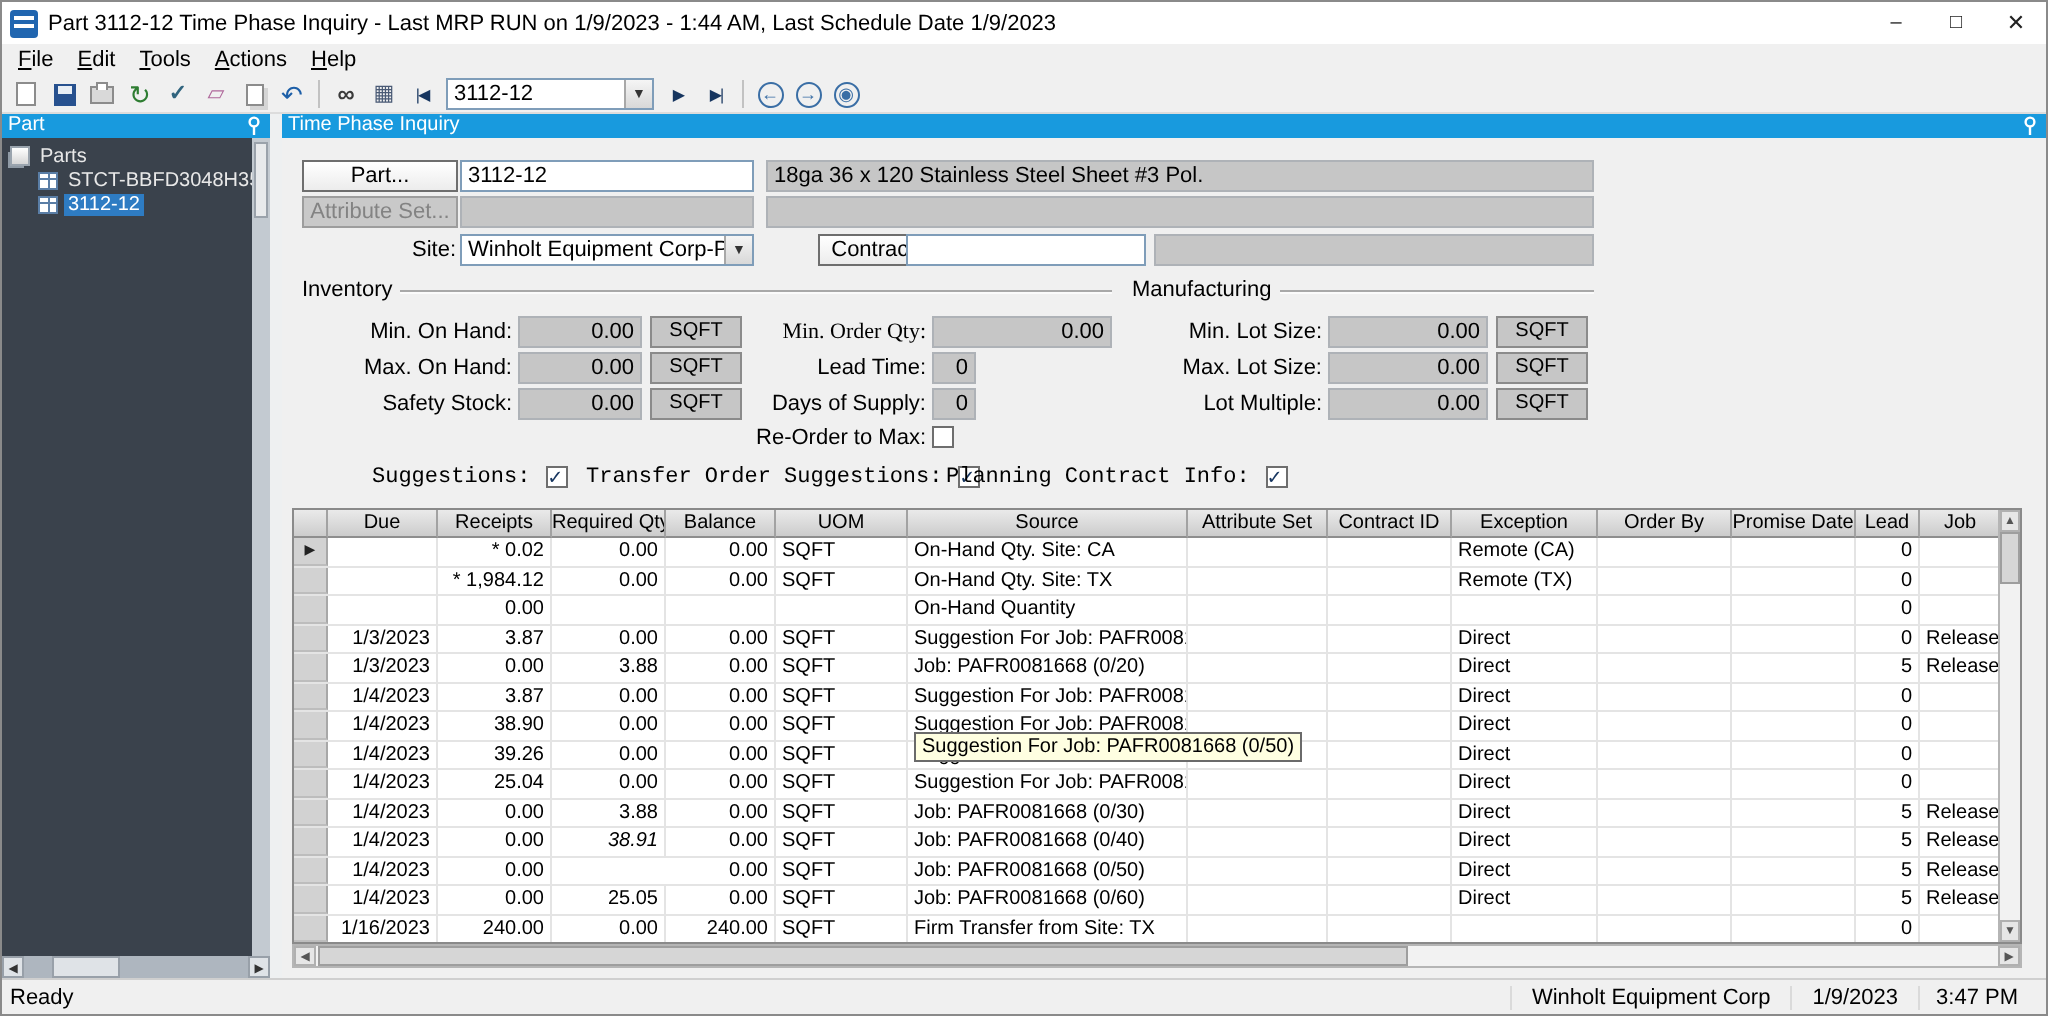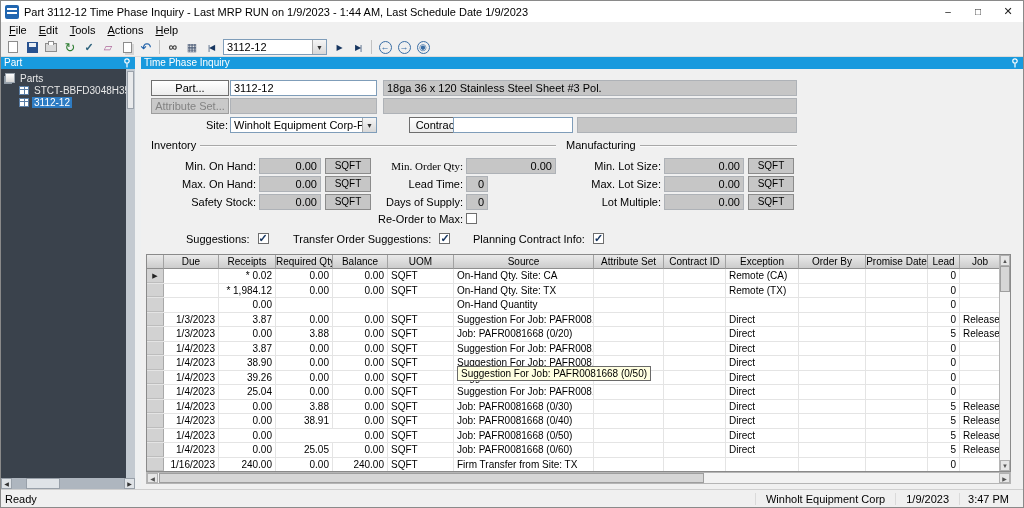--- a/index.html
+++ b/index.html
@@ -85,21 +85,21 @@
   .uom-box { height:16px; background:#c6c6c6; border:1px solid #8b8b8b; font-size:10px; line-height:14px; text-align:center; }
   .flabel { font-size:11px; line-height:16px; text-align:right; white-space:nowrap; }
   .combo { height:16px; background:#fff; border:1px solid #7f9db9; display:flex; }
   .combo .combo-text { flex:1; font-size:11px; line-height:14px; padding-left:3px; white-space:nowrap; overflow:hidden; }
   .combo .combo-btn { width:14px; background:linear-gradient(#f5f5f5,#d8d8d8); border-left:1px solid #a8a8a8; font-size:7px; color:#333; display:flex; align-items:center; justify-content:center; }
   .group-hd { display:flex; align-items:center; gap:4px; }
   .group-hd .gl { font-size:11px; white-space:nowrap; }
   .group-hd .gline { flex:1; height:2px; border-top:1px solid #a8a8a8; border-bottom:1px solid #fbfbfb; margin-top:1px; }
   .checkbox { width:11px; height:11px; background:#fff; border:1px solid #6e6e6e; position:relative; display:inline-block; }
   .checkbox.checked::after { content:"\2713"; position:absolute; left:0; top:-2px; font-size:11px; font-weight:bold; color:#16355f; }
-  .opt-pair { position:absolute; display:flex; align-items:center; gap:8px; height:13px; }
+  .opt-pair { position:absolute; display:flex; align-items:center; gap:8px; height:13px;font-family:Liberation Mono, monospace; }
   .opt-pair .olabel { font-size:11px; white-space:nowrap; }
 
   
   .grid { position:absolute; left:5px; top:185px; width:865px; height:218px; background:#fff; border:1px solid #8a8a8a; display:flex; }
   .grid-main { flex:1; overflow:hidden; }
   .grid-header { display:flex; height:14px; }
   .gh { flex:0 0 auto; background:linear-gradient(#eaeaea,#cccccc); border-right:1px solid #a2a2a2; border-bottom:1px solid #8e8e8e; font-size:10px; line-height:13px; text-align:center; white-space:nowrap; overflow:hidden; }
   .gh.sel { width:17px; }
   .grow { display:flex; height:14.5px; border-bottom:1px solid #e4e4e4; }
   .gcell { flex:0 0 auto; font-size:10px; line-height:13.5px; border-right:1px solid #e4e4e4; white-space:nowrap; overflow:hidden; }
@@ -501,21 +501,21 @@
                   <div class="gcell l" style="width: 73px;">Direct</div>
                   <div class="gcell l" style="width: 67px;"></div>
                   <div class="gcell l" style="width: 62px;"></div>
                   <div class="gcell r" style="width: 32px;">5</div>
                   <div class="gcell l" style="width: 41px;">Release</div>
                 </div>
                 <div class="grow">
                   <div class="gcell sel"></div>
                   <div class="gcell r" style="width: 55px;">1/4/2023</div>
                   <div class="gcell r" style="width: 57px;">0.00</div>
-                  <div class="gcell r" style="width: 57px;">38.91</div>
+                  <div class="gcell r" style="width: 57px; font-style: italic;">38.91</div>
                   <div class="gcell r" style="width: 55px;">0.00</div>
                   <div class="gcell l" style="width: 66px;">SQFT</div>
                   <div class="gcell l" style="width: 140px;">Job: PAFR0081668 (0/40)</div>
                   <div class="gcell l" style="width: 70px;"></div>
                   <div class="gcell l" style="width: 62px;"></div>
                   <div class="gcell l" style="width: 73px;">Direct</div>
                   <div class="gcell l" style="width: 67px;"></div>
                   <div class="gcell l" style="width: 62px;"></div>
                   <div class="gcell r" style="width: 32px;">5</div>
                   <div class="gcell l" style="width: 41px;">Release</div>

